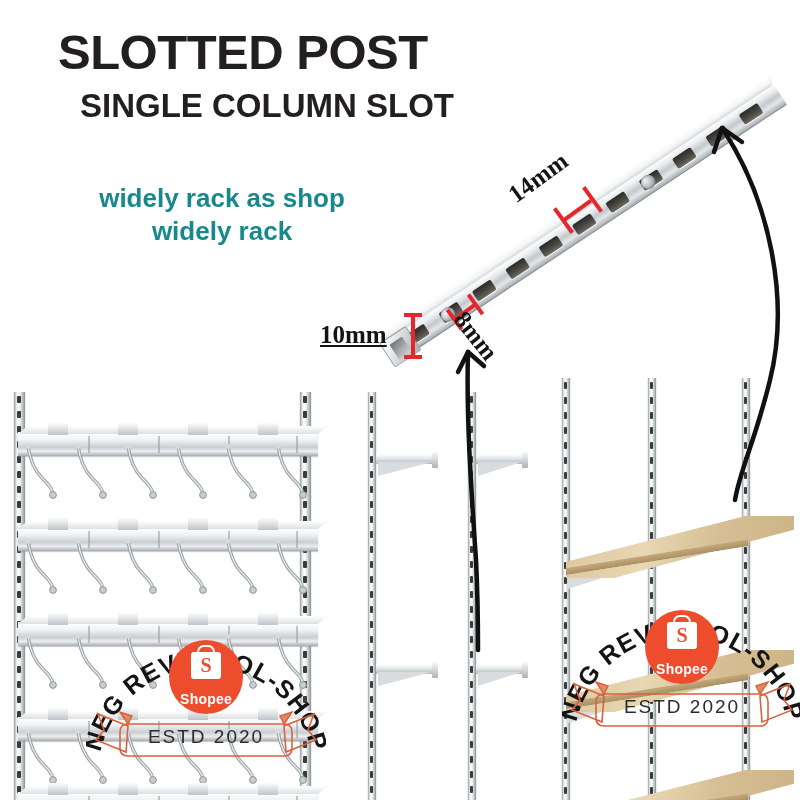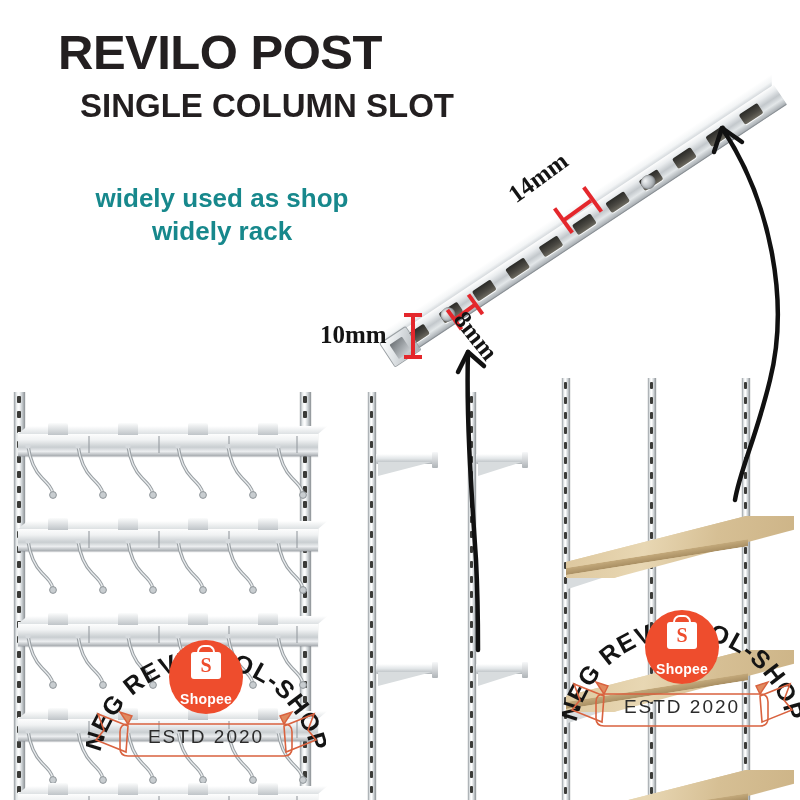--- a/index.html
+++ b/index.html
@@ -29,21 +29,21 @@
     font-size:26px;font-weight:bold;line-height:1.28;
     color:#17888c;
   }
 
   
   .dim{
     position:absolute;font-size:25px;font-weight:bold;color:#141414;
     white-space:nowrap;font-family:"Liberation Serif", serif;
   }
   .dim-14{left:503px;top:186px;transform:rotate(-36deg);transform-origin:left top;}
-  .dim-10{left:320px;top:321px;}
+  .dim-10{left:320px;top:321px;text-decoration:underline;}
   .dim-8 {left:470px;top:306px;transform:rotate(52deg);transform-origin:left top;}
 
   
   .ibar{position:absolute;}
   .ibar .stem{position:absolute;background:#e4272c;}
   .ibar .cap{position:absolute;background:#e4272c;}
 
   
   .ibar-10{left:404px;top:313px;width:18px;height:46px;}
   .ibar-10 .stem{left:7px;top:3px;width:4px;height:40px;}
@@ -780,25 +780,25 @@
   <div class="ibar ibar-8">
     <div class="cap t"></div>
       <div class="stem"></div>
       <div class="cap b"></div>
   </div>
 
   <div class="dim dim-14">14mm</div>
   <div class="dim dim-10">10mm</div>
   <div class="dim dim-8">8mm</div>
 
-  <div class="title">REVILO POST</div>
+  <div class="title">SLOTTED POST</div>
   <div class="subtitle">SINGLE COLUMN SLOT</div>
 
   <div class="tagline">
-    <div>widely used as shop</div>
+    <div>widely rack as shop</div>
     <div>widely rack</div>
   </div>
 
   <div class="watermark wm-left">
     <svg class="wm-arc" viewBox="0 0 240 190">
       <defs>
           <path id="arcL" d="M16,150 A108,108 0 0 1 224,150"></path>
         </defs>
       <text><textPath href="#arcL" startOffset="50%" text-anchor="middle">NEG REVILO OL-SHOP</textPath></text>
     </svg>

